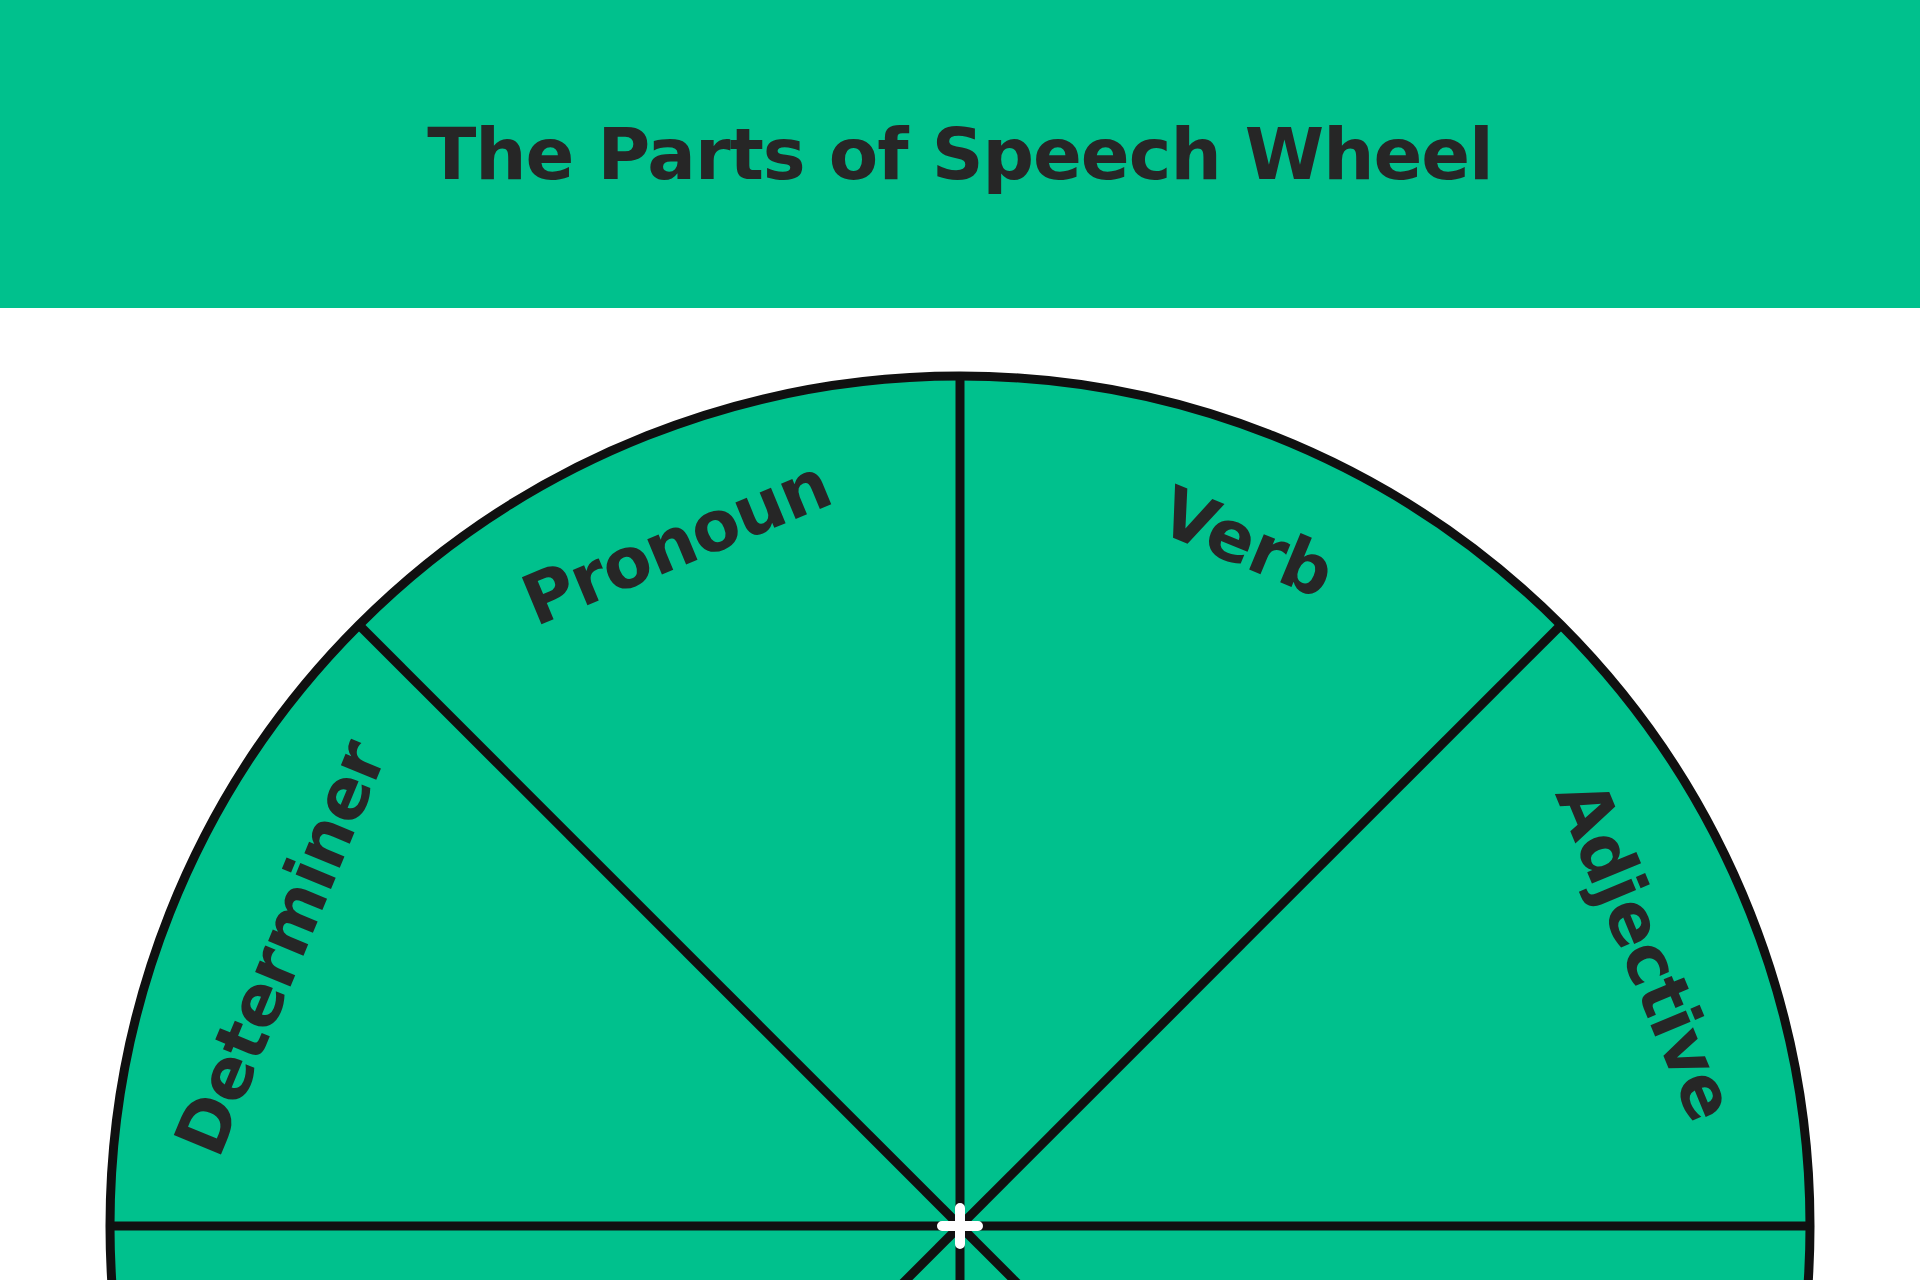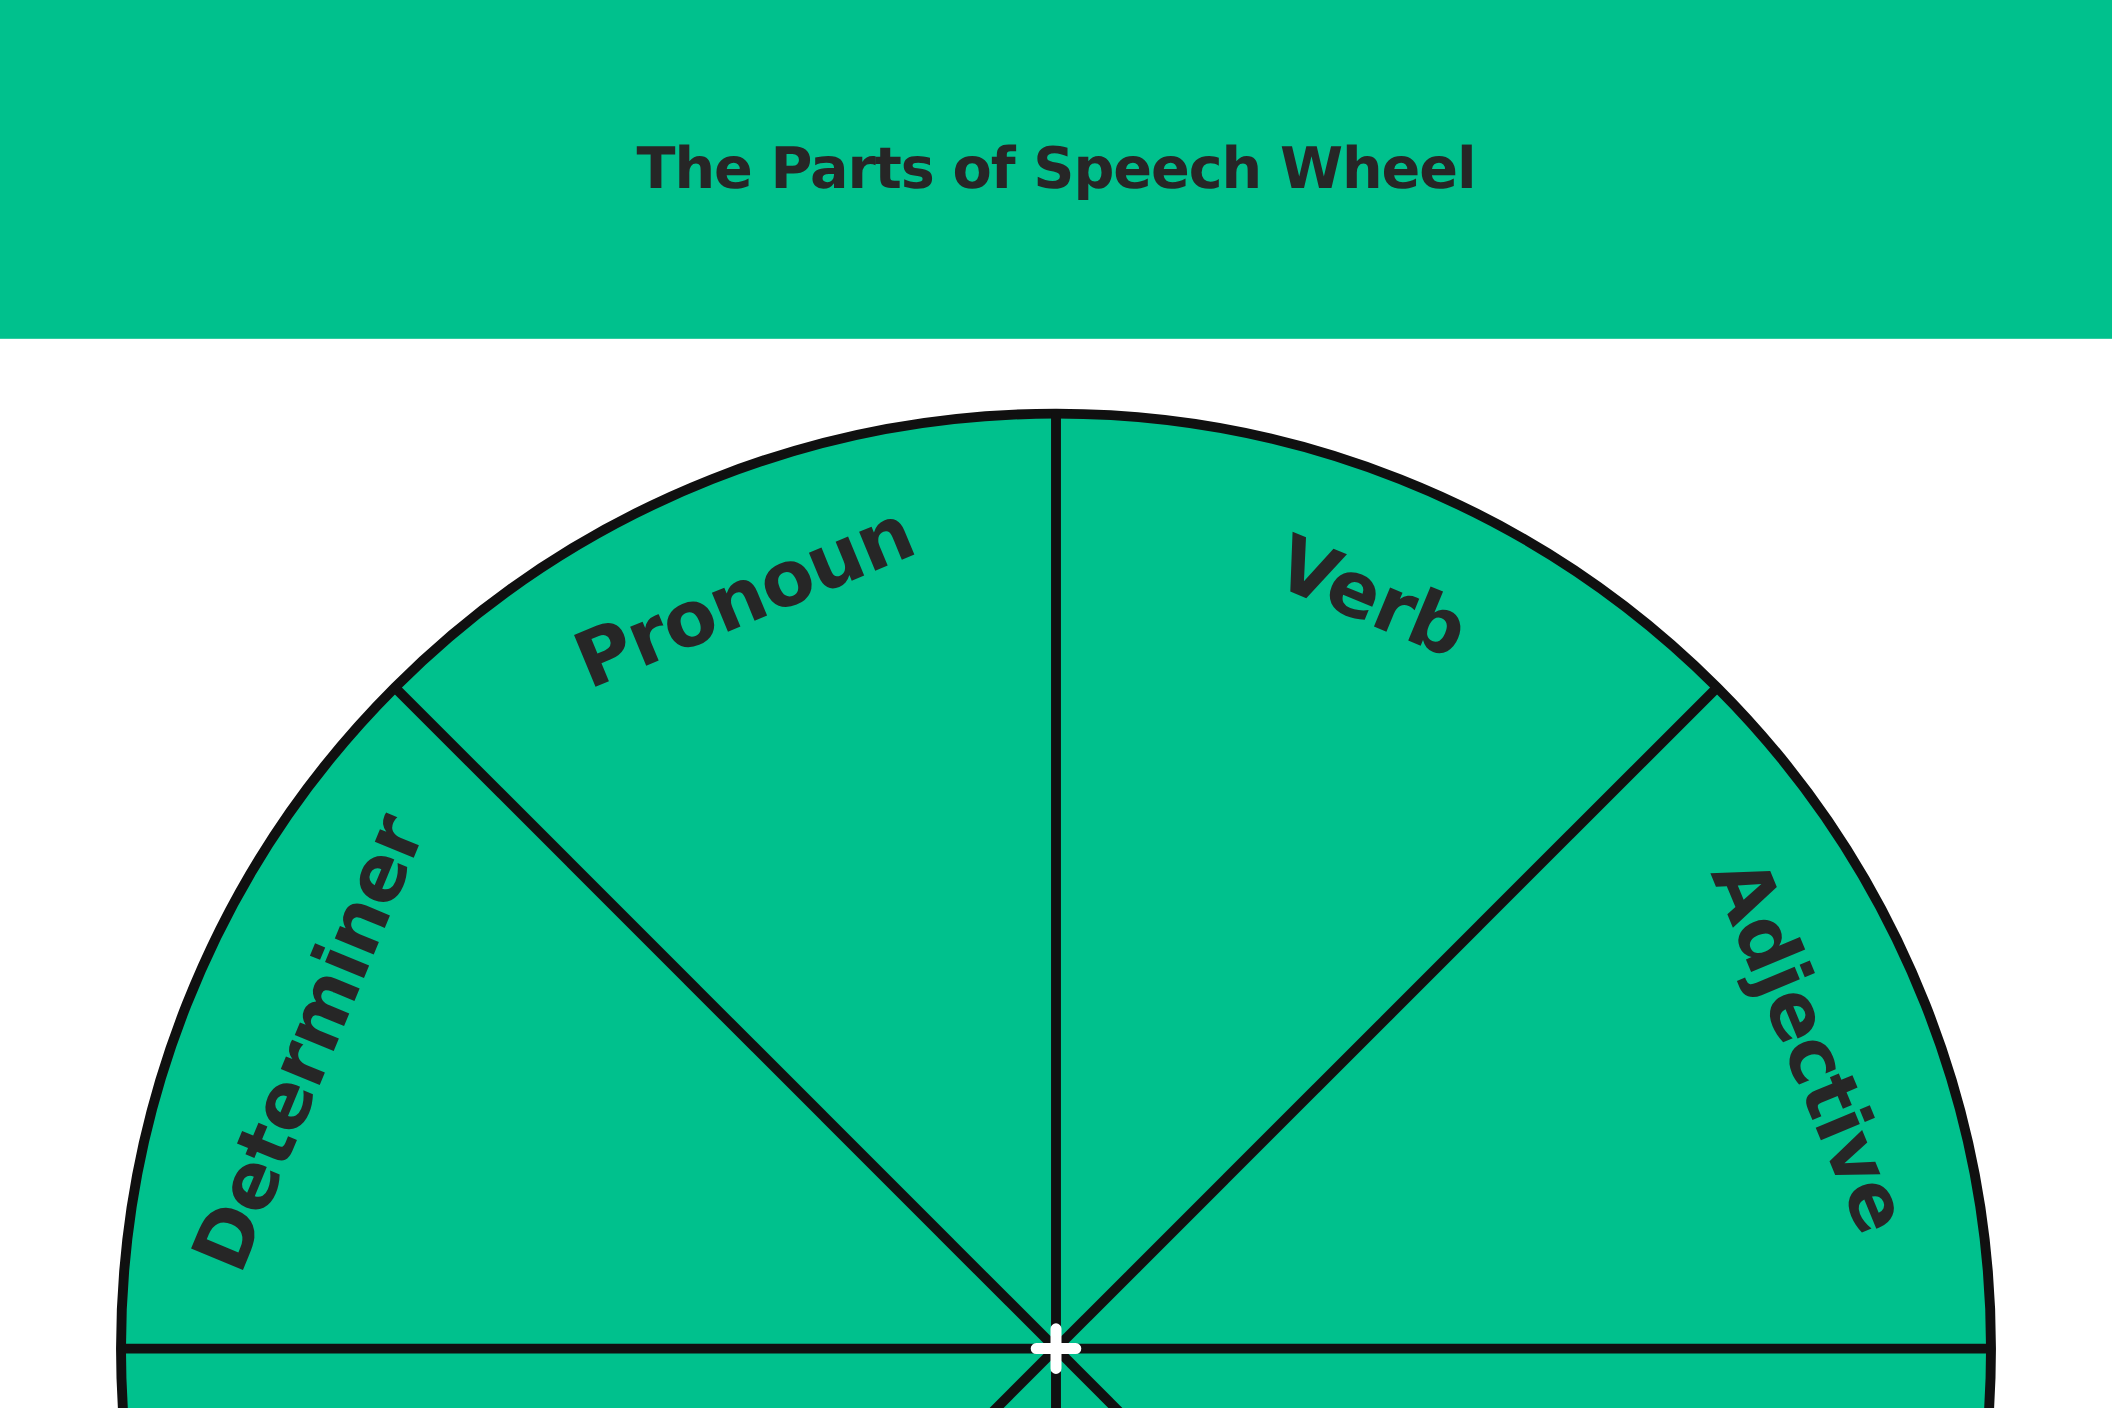--- a/index.html
+++ b/index.html
@@ -15,21 +15,21 @@
     background:#FFFFFF;
     font-family:"DejaVu Sans", sans-serif;
   }
   .banner{
     position:absolute;left:0;top:0;
     width:1920px;height:308px;
     background:var(--green);
     display:flex;align-items:center;justify-content:center;
   }
   .banner .title{
-    font-size:52px;
+    font-size:72px;
     font-weight:bold;
     letter-spacing:-1px;
     color:var(--text-dark);
     margin:0;
     white-space:nowrap;
   }
   svg.wheel{
     position:absolute;left:0;top:0;
     width:1920px;height:1280px;
     display:block;

